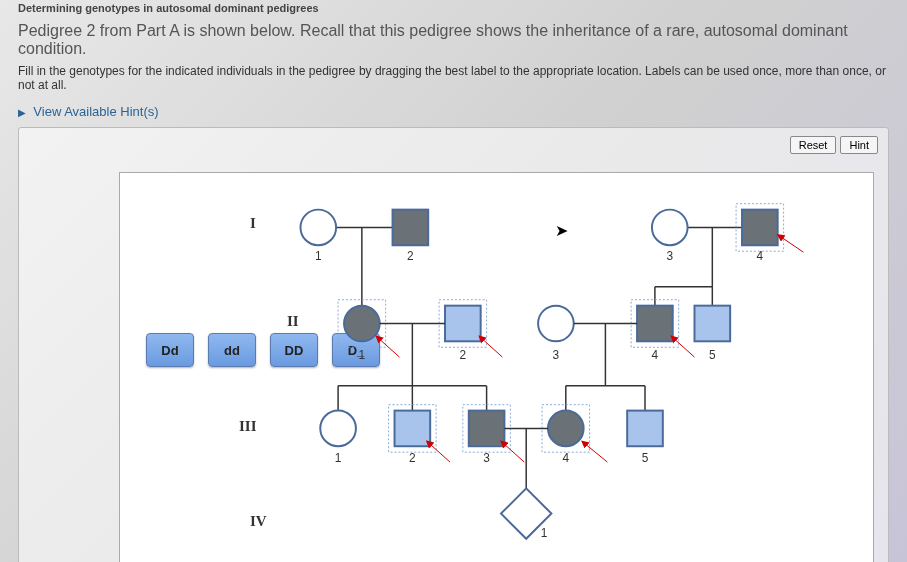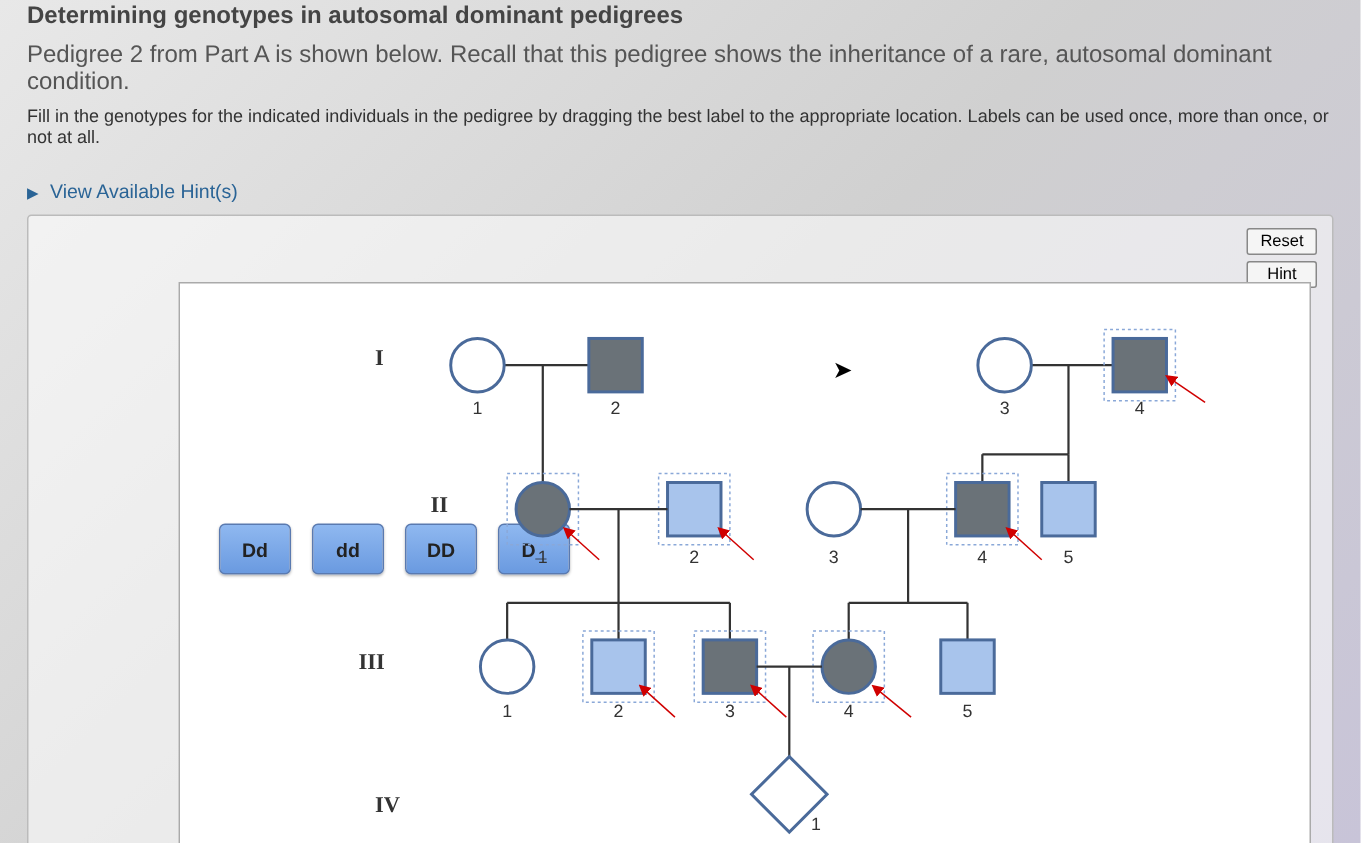--- a/index.html
+++ b/index.html
@@ -7,34 +7,34 @@
   font-family: Arial, sans-serif;
   background: linear-gradient(135deg, #e8e8e8 0%, #d0d0d0 50%, #c8c4d8 100%);
   width: 907px;
   height: 562px;
   overflow: hidden;
   padding: 0 18px;
   font-size: 12px;
   color: #333;
 }
 .header { padding-top: 2px; }
-.title { font-weight: bold; font-size: 16px; color: #444; margin-bottom: 8px; }
+.title { font-weight: bold; font-size: 11px; color: #444; margin-bottom: 8px; }
 .subtitle { font-size: 16px; color: #555; margin-bottom: 6px; }
-.instructions { font-size: 12px; color: #333; margin-bottom: 22px; }
+.instructions { font-size: 12px; color: #333; margin-bottom: 12px; }
 .hints { color: #2a6496; font-size: 13px; margin: 6px 0 8px 0; cursor: pointer; }
 .hints .arrow { font-size: 10px; margin-right: 4px; }
 .workspace {
   position: relative;
   background: rgba(255,255,255,0.55);
   border: 1px solid #bbb;
   border-radius: 3px;
   height: 458px;
   padding: 8px;
 }
-.top-buttons { position: absolute; right: 10px; top: 8px; display: flex; gap: 4px; flex-direction: column; }
+.top-buttons { position: absolute; right: 10px; top: 8px; display: flex; gap: 4px; }
 .btn { border: 1px solid #888; background: #f5f5f5; font-size: 11px; padding: 2px 8px; border-radius: 2px; cursor: pointer; }
 .canvas {
   position: absolute;
   left: 100px;
   top: 44px;
   right: 14px;
   bottom: 14px;
   background: #fff;
   border: 1px solid #aaa;
 }

